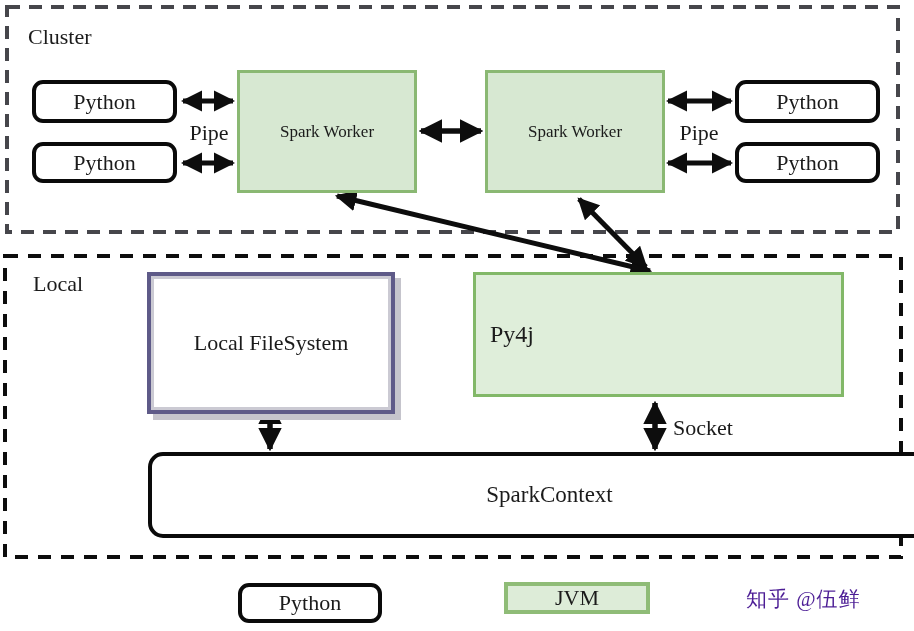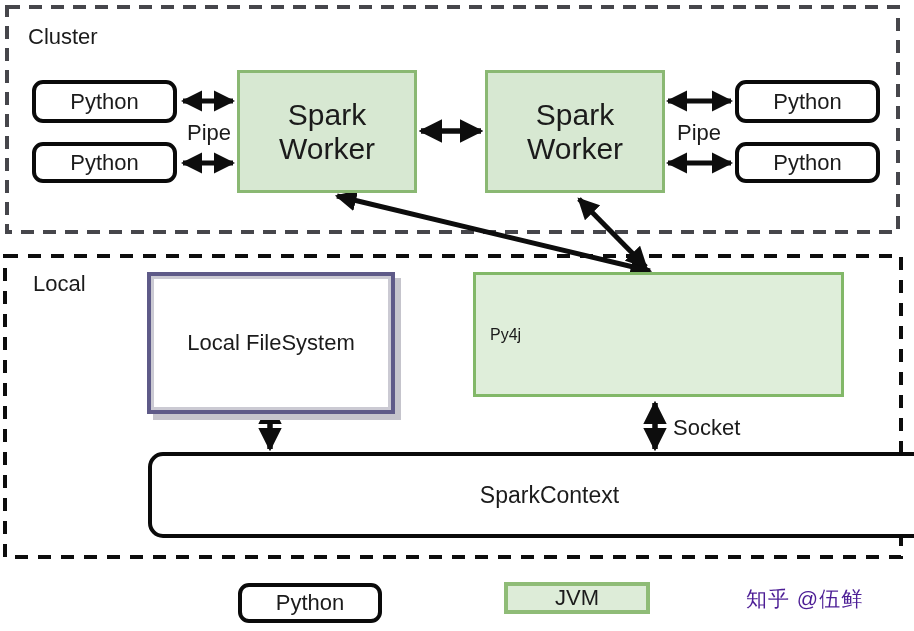--- a/index.html
+++ b/index.html
@@ -1,50 +1,50 @@
 <!DOCTYPE html>
 <html><head>
 <meta charset="utf-8">
 <style>
   html,body{margin:0;padding:0;background:#ffffff;}
   #canvas{
     position:relative;
     width:914px;height:631px;
     background:#ffffff;
-    font-family:Liberation Sans, sans-serif;
+    font-family:Liberation Serif, serif;
     color:#1b1b1b;
     overflow:hidden;
     border-radius:10px;
   }
   #arrow-layer{position:absolute;left:0;top:0;width:914px;height:631px;}
   .abs{position:absolute;box-sizing:border-box;}
   .node-label{display:flex;align-items:center;justify-content:center;text-align:center;}
 
   
   .pybox{
     background:#ffffff;
     border:4px solid #0a0a0a;
     border-radius:11px;
     font-size:22px;
   }
   
   .jvmbox{
     background:#d7e8d2;
     border:3px solid #8ab873;
-    font-size:30px;
+    font-size:17px;
   }
   
   .py4jbox{
     background:#dfeeda;
     border:3px solid #82b868;
   }
   .py4j-label{
     position:absolute;left:14px;top:0;height:100%;
     display:flex;align-items:center;
-    font-size:16px;
+    font-size:24px;
   }
   .jscbox{
     background:linear-gradient(180deg,#d5edc7 0%,#b9e1a2 45%,#93cd7b 100%);
     border:3px solid #7cba61;
     border-radius:16px;
     font-size:24px;
   }
   
   .lfs{
     border:4px solid #5e5a88;

